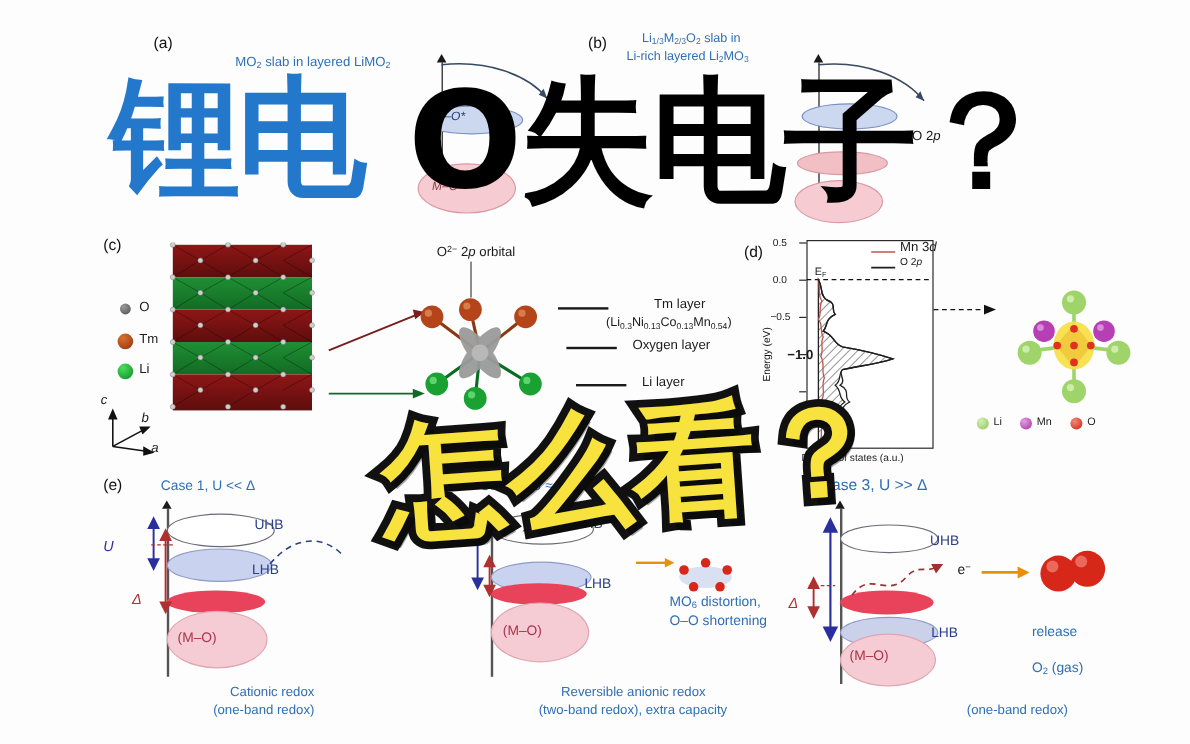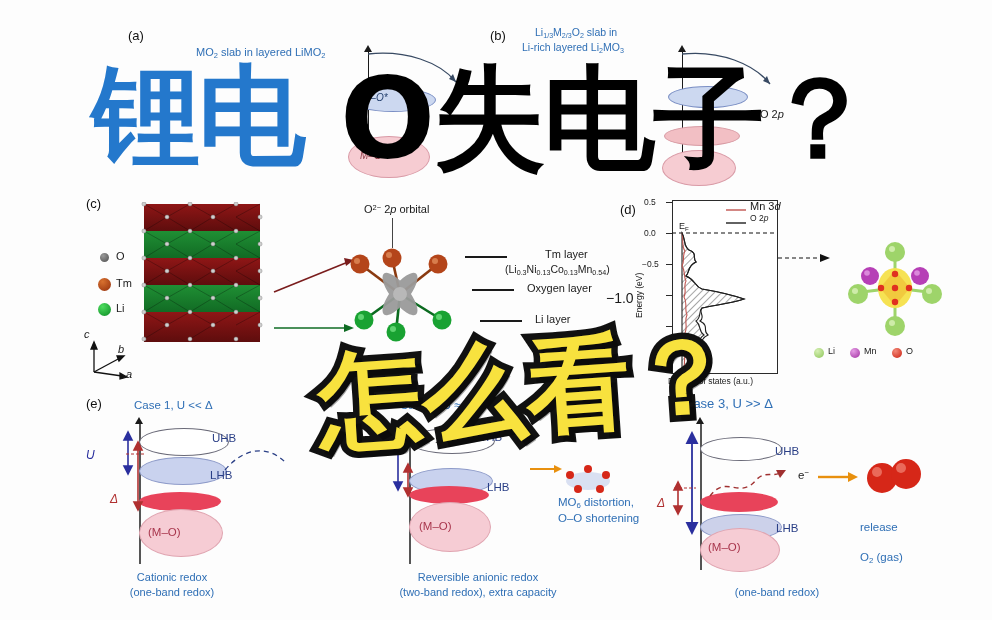--- a/index.html
+++ b/index.html
@@ -33,21 +33,21 @@
   .dosbox{position:absolute;border:1px solid #2b2b2b;background:#fff;}
   .tick{position:absolute;background:#2b2b2b;}
   .ylab{position:absolute;transform:rotate(-90deg);transform-origin:left top;
         font-size:8.5px;color:#111;white-space:nowrap;}
 
   
   .ebandUHB{position:absolute;border-radius:50%;border:1.2px solid #6a6a78;background:#fff;}
   .ebandLHB{position:absolute;border-radius:50%;border:1.2px solid #8e9bc9;background:#c9d2ee;}
   .ebandRed{position:absolute;border-radius:50%;background:#e8435a;}
   .ebandMO{position:absolute;border-radius:50%;background:#f6ccd4;border:1px solid #e0a5b1;}
-  .capt{position:absolute;color:#2f6fb5;font-size:11px;text-align:center;line-height:1.3;}
+  .capt{position:absolute;color:#2f6fb5;font-size:11px;text-align:right;line-height:1.3;}
 
   
   .overlay{position:absolute;font-weight:bold;line-height:1;
            font-family:"DejaVu Sans","Liberation Sans",sans-serif;}
   #ov-blue{left:92px;top:62px;font-size:108px;color:#2478cc;letter-spacing:-2px;}
   #ov-red{left:340px;top:62px;font-size:112px;color:#000000;letter-spacing:-2px;}
   #ov-yellow{left:318px;top:336px;font-size:104px;color:#f8e23e;letter-spacing:0px;
              -webkit-text-stroke:13px #111;paint-order:stroke fill;
              text-shadow:5px 6px 0 rgba(0,0,0,.35);transform:rotate(-4deg);}
 </style>
@@ -242,21 +242,21 @@
   <div class="axisline" style="left:480px;top:320px;width:42px;height:1.6px;"></div>
   <span class="lbl dark" style="left:535px;top:313px;font-size:11px;">Li layer</span>
 
   <span class="panel-id" style="left:620px;top:202px;">(d)</span>
 
   <div class="dosbox" style="left:672px;top:200px;width:104px;height:172px;"></div>
 
   <span class="lbl dark" style="left:644px;top:197px;font-size:8.5px;">0.5</span>
   <span class="lbl dark" style="left:644px;top:228px;font-size:8.5px;">0.0</span>
   <span class="lbl dark" style="left:642px;top:259px;font-size:8.5px;">−0.5</span>
-  <span class="lbl dark" style="left:606px;top:290px;font-size:14px;">−1.0</span>
+  <span class="lbl dark" style="left:656px;top:290px;font-size:11px;font-weight:bold;">−1.0</span>
   <div class="tick" style="left:666px;top:202px;width:6px;height:1px;"></div>
   <div class="tick" style="left:666px;top:233px;width:6px;height:1px;"></div>
   <div class="tick" style="left:666px;top:264px;width:6px;height:1px;"></div>
   <div class="tick" style="left:666px;top:295px;width:6px;height:1px;"></div>
   <div class="tick" style="left:666px;top:326px;width:6px;height:1px;"></div>
   <div class="tick" style="left:666px;top:357px;width:6px;height:1px;"></div>
 
   <span class="ylab" style="left:634px;top:318px;">Energy (eV)</span>
   <span class="lbl dark" style="left:668px;top:376px;font-size:8.5px;">Density of states (a.u.)</span>
 

